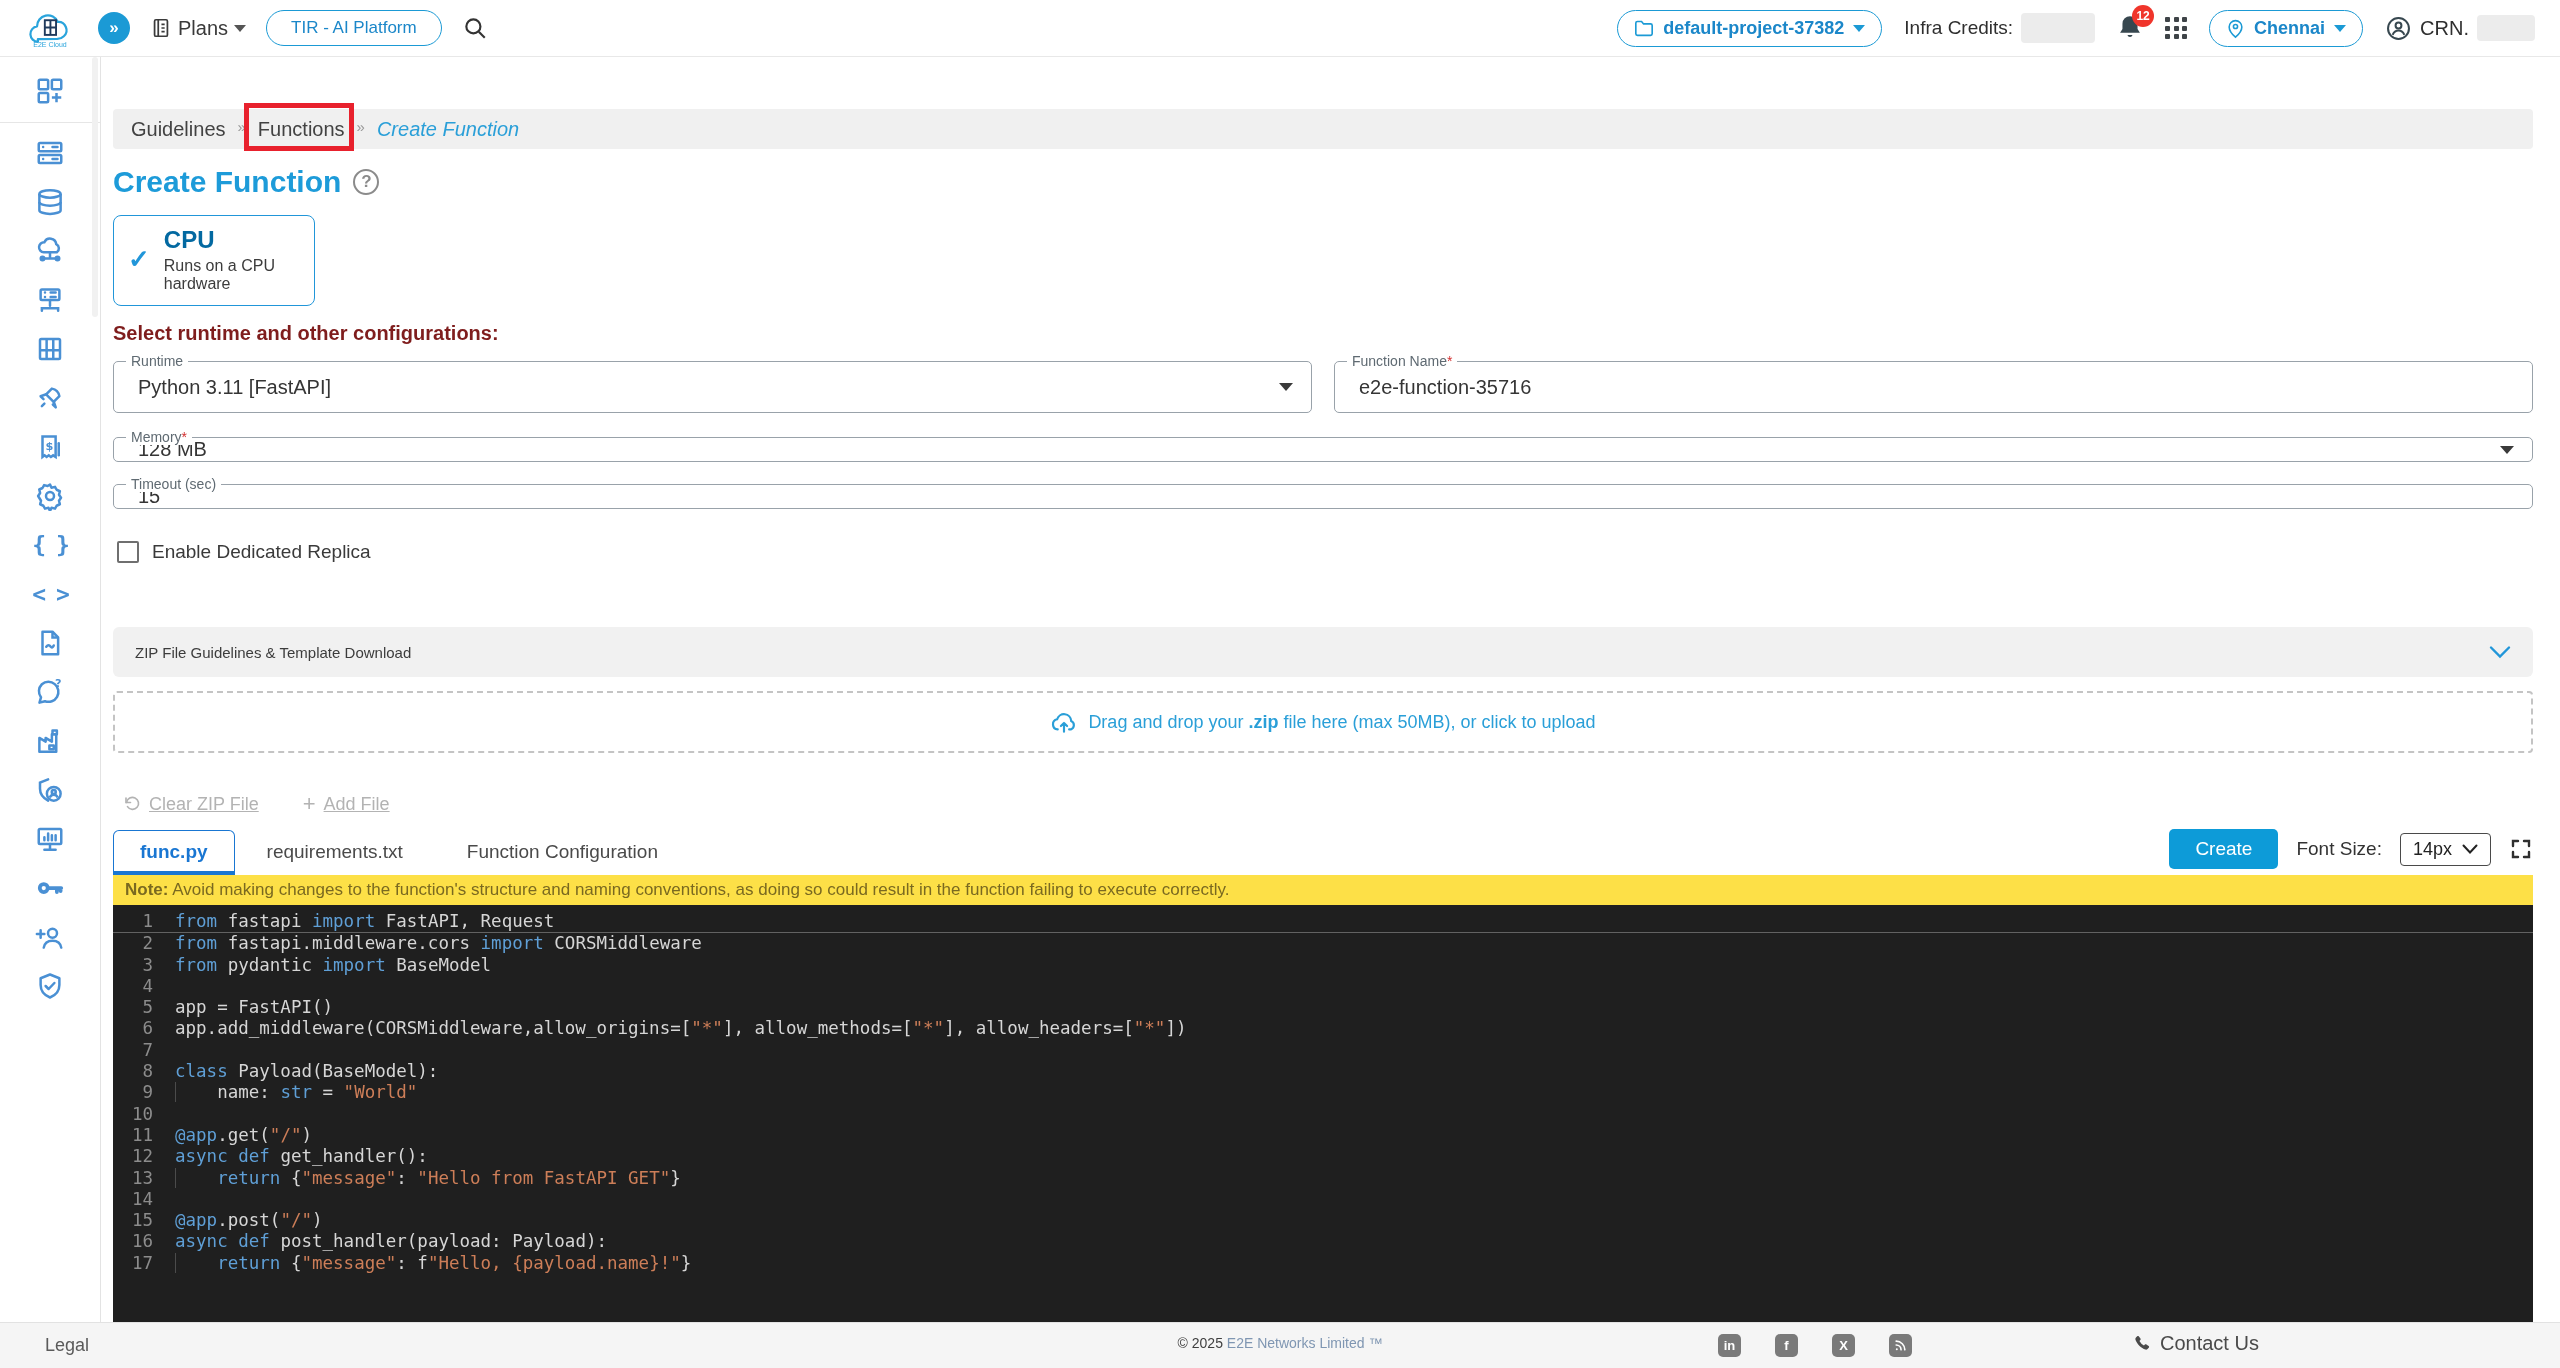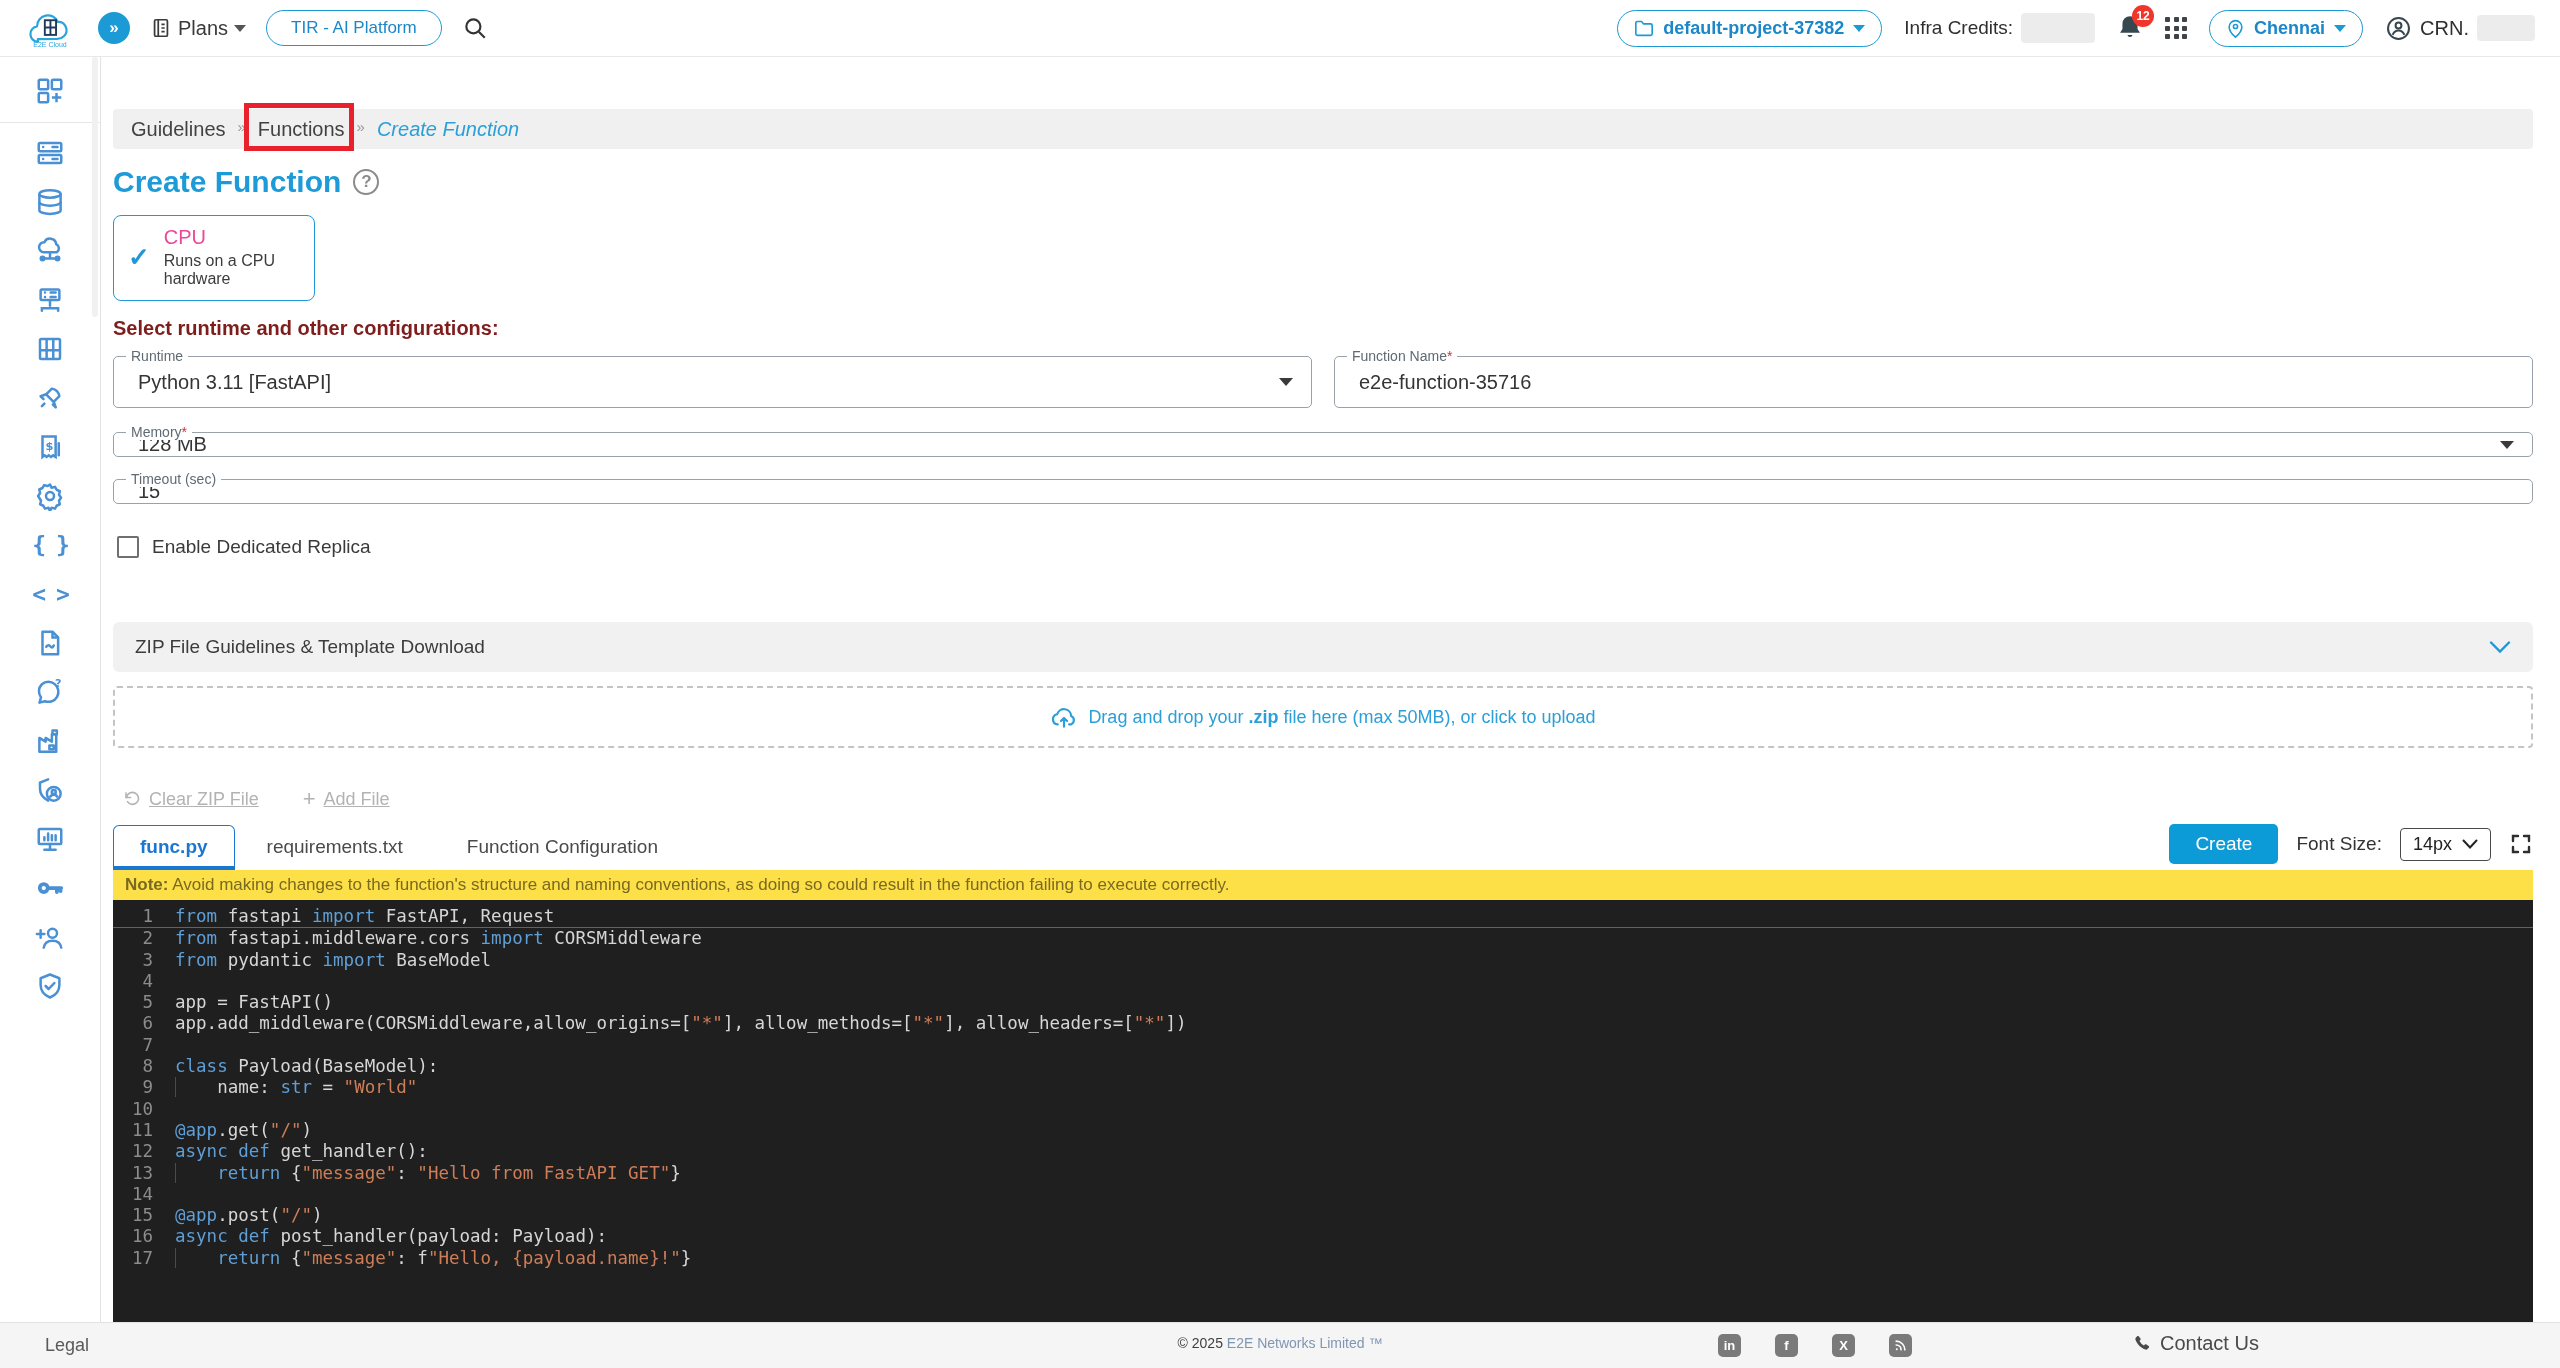--- a/index.html
+++ b/index.html
@@ -54,42 +54,42 @@
     border:5px solid #e8212d; pointer-events:none; }
 
   .title-row { display:flex; align-items:center; gap:12px; margin-bottom:16px; flex:0 0 auto;}
   .page-title { color:#1d9bd9; font-size:30px; font-weight:bold; }
   .help-circle { width:26px; height:26px; border-radius:50%; border:2px solid #8b8b8b; color:#8b8b8b;
     font-size:17px; font-weight:bold; display:flex; align-items:center; justify-content:center; cursor:pointer; }
 
   .cpu-card { width:202px; border:1.5px solid #2196d9; border-radius:8px; padding:10px 14px 12px;
     display:flex; gap:14px; align-items:center; margin-bottom:16px; cursor:pointer; flex:0 0 auto;}
   .cpu-check { color:#2196d9; font-size:26px; font-weight:bold; }
-  .cpu-title { font-size:20px; color:#ec4899; font-weight:400; }
+  .cpu-title { font-size:24px; color:#0369a1; font-weight:700; }
   .cpu-sub { font-size:16px; color:#3c3c3c; margin-top:3px; }
 
   .section-label { font-size:20px; font-weight:bold; color:#7f1d1d; margin-bottom:16px; flex:0 0 auto;}
 
   .field-row { display:flex; gap:22px; margin-bottom:24px; flex:0 0 auto;}
   .field-row.second { margin-bottom:32px;flex-direction:column; }
   .mfield { position:relative; flex:1; height:52px; border:1px solid #99a2aa; border-radius:5px;
     background:#fff; display:flex; align-items:center; padding:0 24px; cursor:text; }
   .mfield .flabel { position:absolute; top:-9px; left:12px; background:#fff; padding:0 5px;
     font-size:14px; color:#5f6a72; }
   .mfield .fvalue { font-size:20px; color:#353535; }
   .mfield .req { color:#d32f2f; }
   .mfield .sel-caret { position:absolute; right:18px; width:0; height:0;
     border-left:7px solid transparent; border-right:7px solid transparent; border-top:8px solid #3a3a3a; }
 
   .chk-row { display:flex; align-items:center; gap:13px; margin:0 0 64px 4px; cursor:pointer; flex:0 0 auto;}
   .chk-box { width:22px; height:22px; border:2px solid #6f6f6f; border-radius:2px; background:#fff; }
   .chk-label { font-size:19px; color:#3a3a3a; }
 
   .accordion { height:50px; background:#f1f1f1; border-radius:6px; display:flex; align-items:center;
-    padding:16px 22px; font-size:19px; color:#3c3c3c; margin-bottom:14px; cursor:pointer; flex:0 0 auto;}
+    padding:16px 22px; font-size:15px; color:#3c3c3c; margin-bottom:14px; cursor:pointer; flex:0 0 auto;}
   .accordion .chev { margin-left:auto; }
 
   .dropzone { height:62px; border:2px dashed #c4c4c4; border-radius:4px; display:flex; align-items:center;
     justify-content:center; gap:10px; color:#2a9fd8; font-size:18px; margin-bottom:38px; cursor:pointer; flex:0 0 auto;}
   .dropzone b { font-weight:bold; }
 
   .filelinks { display:flex; align-items:center; gap:44px; margin:0 0 12px 10px; flex:0 0 auto;}
   .filelink { display:flex; align-items:center; gap:8px; color:#b3b3b3; font-size:18px; cursor:default; }
   .filelink .lbl { text-decoration:underline; }
   .plus-glyph { font-size:22px; color:#b3b3b3; }

